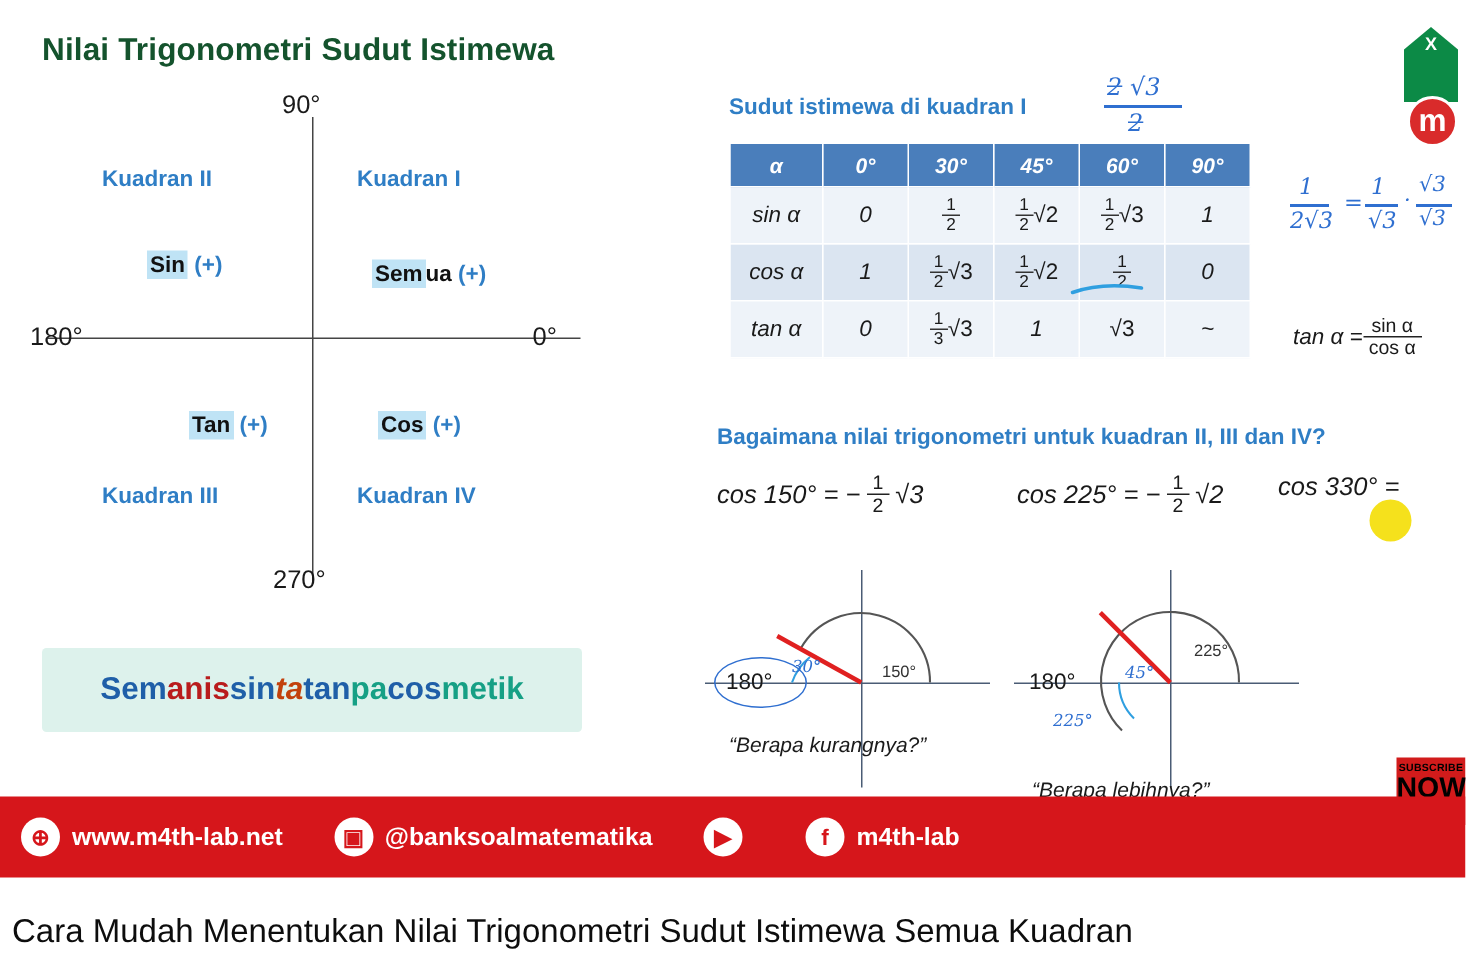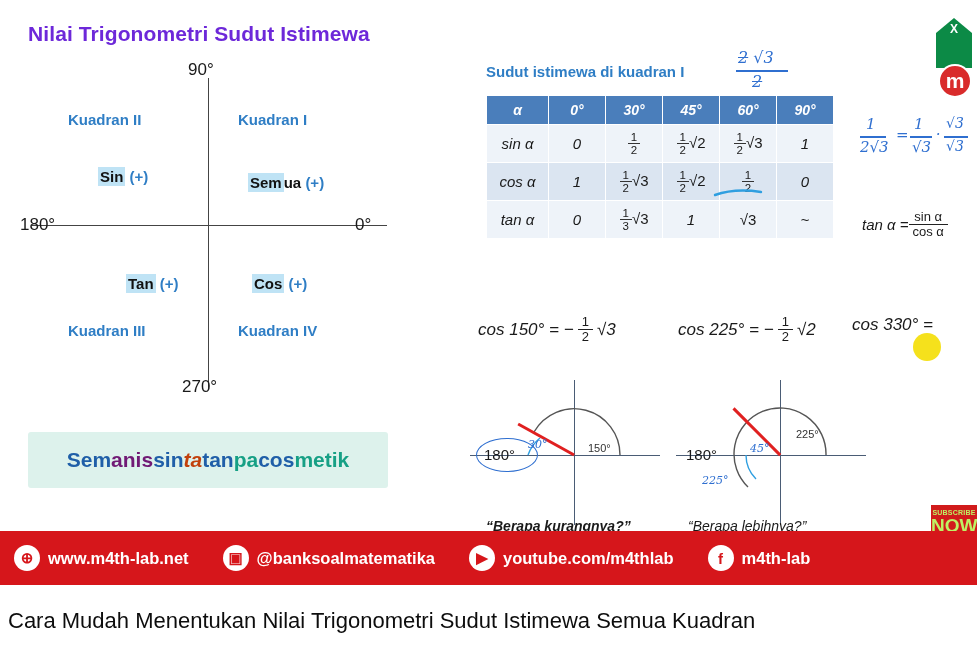--- a/index.html
+++ b/index.html
@@ -15,21 +15,21 @@
     width: 977px; height: 652px;
     background: #ffffff;
   }
 
   
   .panel-title {
     position: absolute;
     left: 28px; top: 22px;
     font-size: 21px;
     font-weight: bold;
-    color: #6d28d9;
+    color: #14532d;
     letter-spacing: 0.1px;
   }
 
   .quadrant-area {
     position: absolute;
     left: 20px; top: 60px;
     width: 400px; height: 345px;
   }
   .axis-h {
     position: absolute;
@@ -90,21 +90,21 @@
     width: 360px; height: 56px;
     background: #ddf2ec;
     border-radius: 3px;
     display: flex;
     align-items: center;
     justify-content: center;
     font-size: 21px;
     font-weight: bold;
   }
   .m1 { color: #1f5fa8; }
-  .m2 { color: #701a75; }
+  .m2 { color: #b91c1c; }
   .m3 { color: #1f5fa8; }
   .m4 { color: #c2410c; font-style: italic; }
   .m5 { color: #1f5fa8; }
   .m6 { color: #16a085; }
   .m7 { color: #1f5fa8; }
   .m8 { color: #16a085; }
 
   
   .sub-head {
     position: absolute;
@@ -235,21 +235,21 @@
     position: absolute;
     border: 1.6px solid #2f6fd0;
     border-radius: 50%;
   }
   .caption {
     position: absolute;
     font-size: 14px;
     color: #1a1a1a;
     font-style: italic;
   }
-  .cap1 { left: 486px; top: 518px; font-weight: bold; }
+  .cap1 { left: 486px; top: 488px; }
   .cap2 { left: 688px; top: 518px; }
 
   
   .logo-tower {
     position: absolute;
     left: 936px; top: 18px;
     width: 36px; height: 50px;
     background: #0c8a46;
     clip-path: polygon(50% 0%, 100% 30%, 100% 100%, 0% 100%, 0% 30%);
   }
@@ -272,21 +272,21 @@
     display: flex; align-items: center; justify-content: center;
     border: 2px solid #fff;
   }
 
   
   .subs {
     position: absolute;
     left: 931px; top: 505px;
     width: 46px; height: 45px;
     background: #d11b1b;
-    color: #bef264;
+    color: #000000;
     text-align: center;
     padding-top: 4px;
   }
   .subs .s1 { font-size: 7px; font-weight: bold; letter-spacing: .2px; }
   .subs .s2 { font-size: 19px; font-weight: bold; line-height: 1; }
 
   
   .footbar {
     position: absolute;
     left: 0; top: 531px;
@@ -445,20 +445,21 @@
   <div class="hand" style="left:946px; top:138px; font-size:14px;">√3</div>
 
   <div class="tanformula">
     <span>tan α =</span>
     <span class="bigfrac">
       <span class="num">sin α</span>
       <span class="den">cos α</span>
     </span>
   </div>
 
+  <div class="sub-head sub-head-2">Bagaimana nilai trigonometri untuk kuadran II, III dan IV?</div>
 
   <div class="cos-eq cos1">
     <span>cos 150° = −</span>
     <span class="bigfrac">
       <span class="num">1</span>
       <span class="den">2</span>
     </span>
     <span>√3</span>
   </div>
 
@@ -520,21 +521,20 @@
     <div class="fitem f1">
       <span class="ic">⊕</span>
       <span>www.m4th-lab.net</span>
     </div>
     <div class="fitem f2">
       <span class="ic">▣</span>
       <span>@banksoalmatematika</span>
     </div>
     <div class="fitem f3">
       <span class="ic">▶</span>
-      <span>youtube.com/m4thlab</span>
     </div>
     <div class="fitem f4">
       <span class="ic">f</span>
       <span>m4th-lab</span>
     </div>
   </div>
 
   <div class="bottom-caption">Cara Mudah Menentukan Nilai Trigonometri Sudut Istimewa Semua Kuadran</div>
 
 </div>

